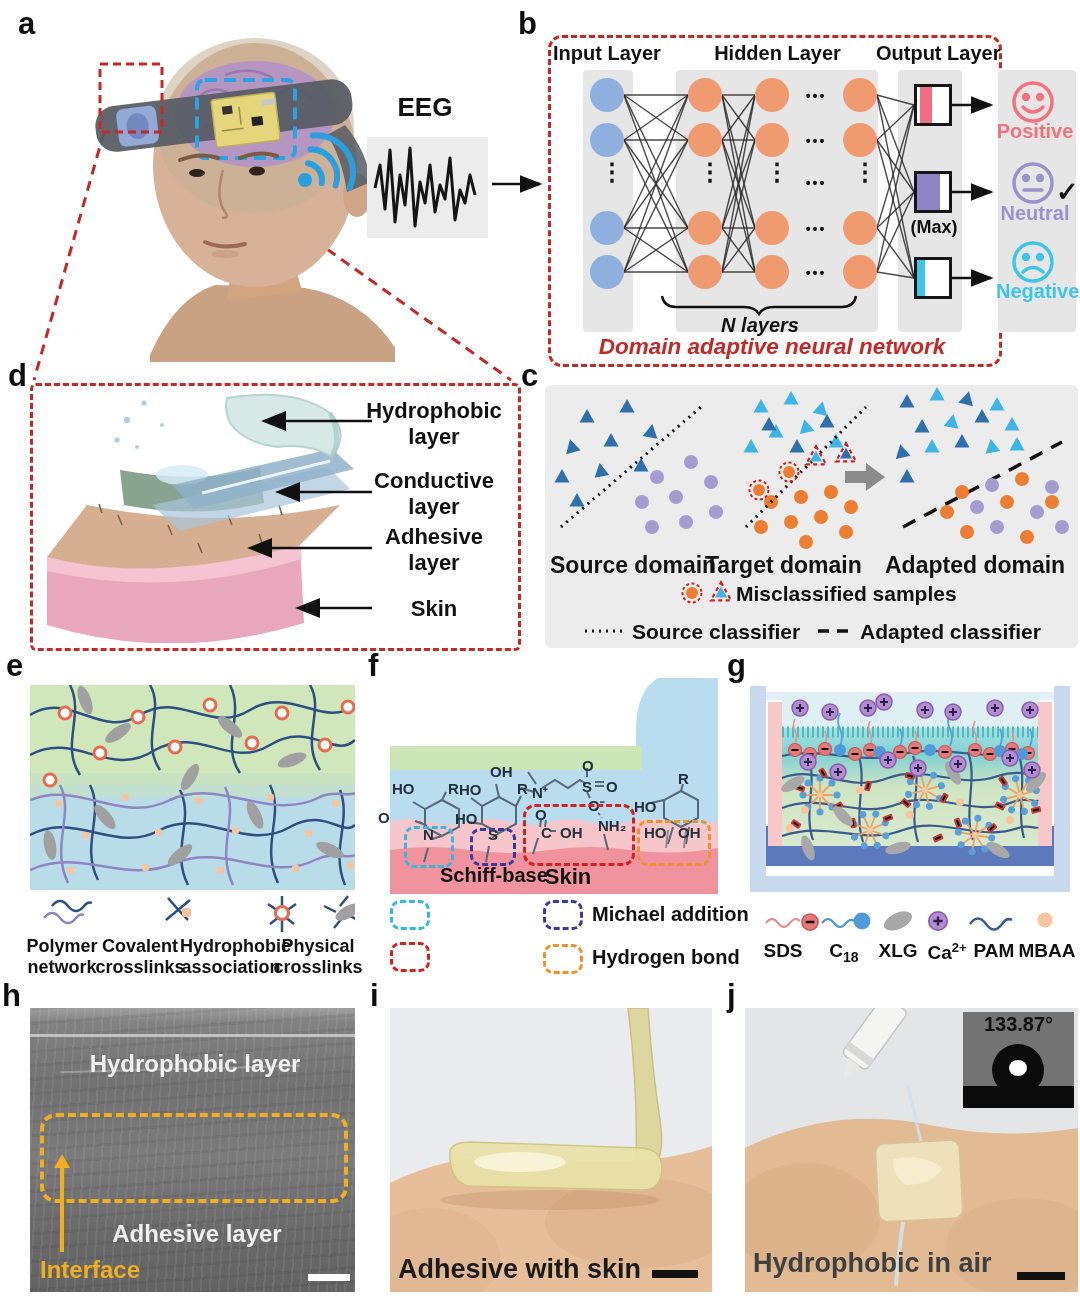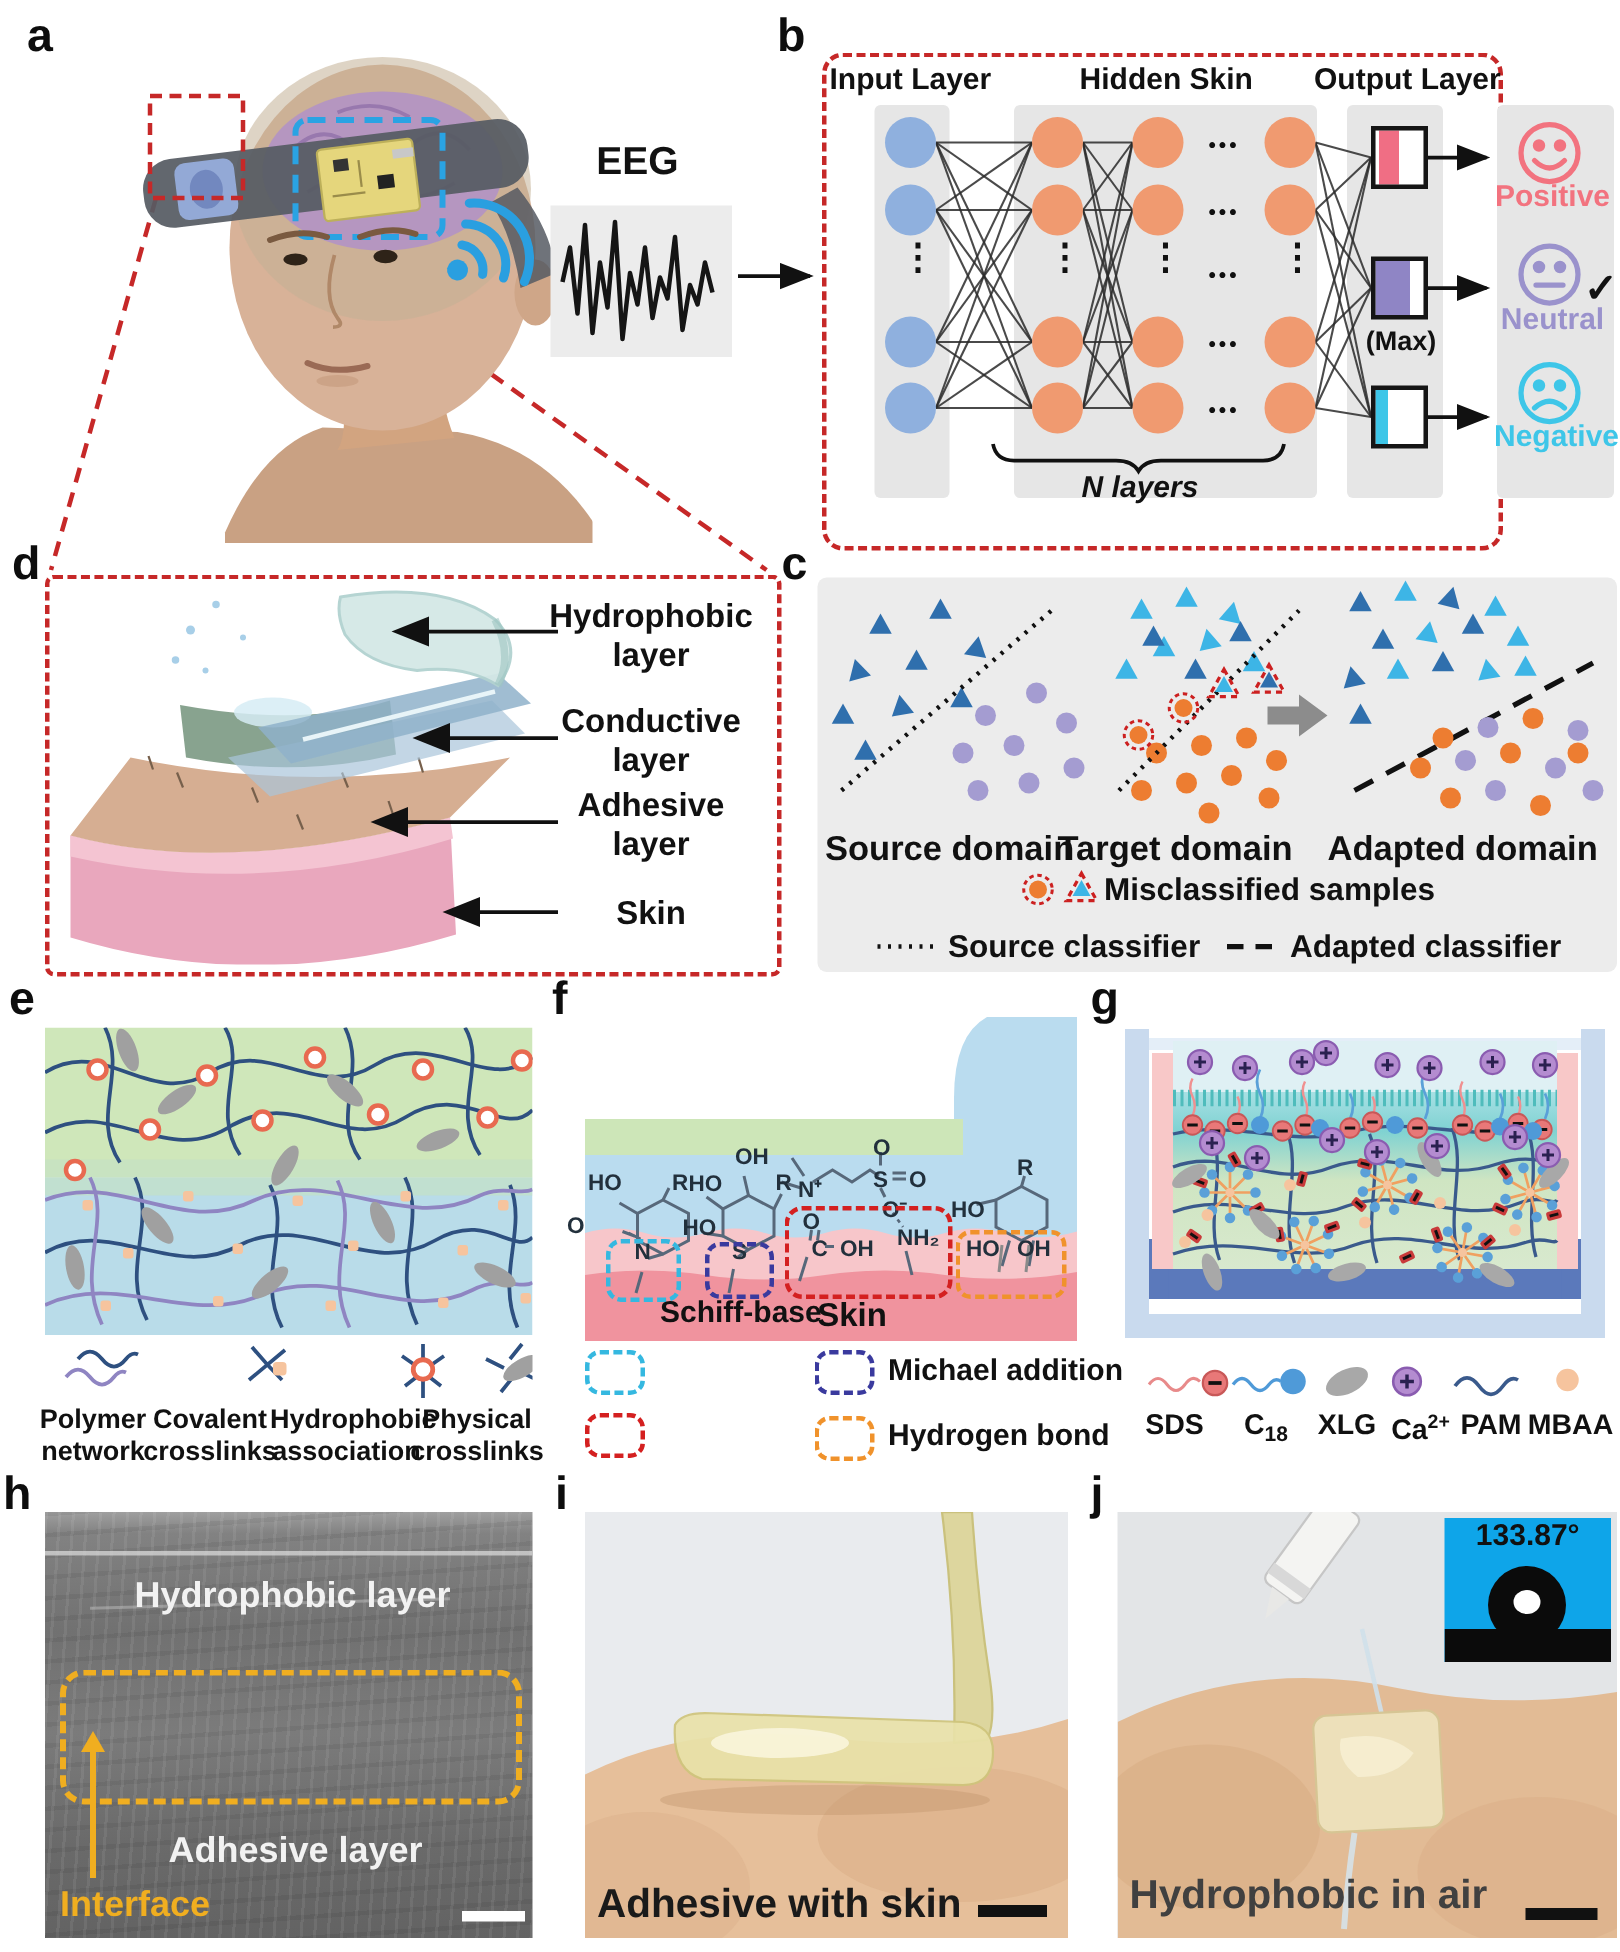--- a/index.html
+++ b/index.html
@@ -114,21 +114,21 @@
     </svg>
   </div>
 
   <div class="abs dashedbox" style="left:548px;top:35px;width:448px;height:326px"></div>
   <div class="abs strip" style="left:583px;top:70px;width:50px;height:262px"></div>
   <div class="abs strip" style="left:676px;top:70px;width:202px;height:262px"></div>
   <div class="abs strip" style="left:898px;top:70px;width:64px;height:262px"></div>
   <div class="abs strip" style="left:998px;top:70px;width:78px;height:262px"></div>
 
   <div class="abs hdr" style="left:553px;top:42px">Input Layer</div>
-  <div class="abs hdr ctr" style="left:700px;top:42px;width:155px">Hidden Skin</div>
+  <div class="abs hdr ctr" style="left:700px;top:42px;width:155px">Hidden Layer</div>
   <div class="abs hdr ctr" style="left:876px;top:42px;width:122px">Output Layer</div>
 
   <svg class="abs" style="left:545px;top:30px" width="460" height="340">
     <defs>
       <marker id="mB" markerWidth="10" markerHeight="10" refX="8" refY="3.5" orient="auto">
         <polygon points="0,0 9,3.5 0,7" fill="#111"></polygon>
       </marker>
     </defs>
     <g id="links">
         <line x1="79" y1="65" x2="143" y2="65" stroke="#2b2b2b" stroke-width="1.4" opacity=".85"></line>
@@ -240,20 +240,21 @@
         <circle cx="45" cy="189" r="2.4" fill="#3ec6e8"></circle>
       <path d="M28,204 Q38,195 48,204"></path>
     </g>
   </svg>
   <div class="abs facelbl" style="left:996px;top:120px;color:#f2737f">Positive</div>
   <div class="abs facelbl" style="left:996px;top:202px;color:#9a92cc">Neutral</div>
   <div class="abs facelbl" style="left:996px;top:280px;color:#3ec6e8">Negative</div>
   <div class="abs" style="left:1056px;top:176px;font-size:27px;font-weight:bold">✓</div>
 
   <div class="abs hdr ctr" style="left:690px;top:314px;width:140px;font-style:italic">N layers</div>
+  <div class="abs ctr" style="left:560px;top:334px;width:424px;font-weight:bold;font-style:italic;font-size:22.5px;color:#c62828">Domain adaptive neural network</div>
 
   <div class="abs" style="left:545px;top:385px;width:533px;height:263px;background:#ececec;border-radius:6px"></div>
   <svg class="abs" style="left:545px;top:385px" width="533" height="263">
     <defs>
         <polygon id="tri" points="0,-8 7.5,5.5 -7.5,5.5"></polygon>
       </defs>
 
     <g fill="#2f6fad">
       <use href="#tri" transform="translate(42,32)"></use>
         <use href="#tri" transform="translate(82,22)"></use>
@@ -771,21 +772,21 @@
         <rect x="104" y="44" width="30" height="8" fill="#d8d8d8"></rect>
         <polygon points="112,58 126,58 121,78" fill="#e8e8e6"></polygon>
       </g>
       <path d="M163,78 Q170,108 176,134" stroke="#cfe0ea" stroke-width="3" fill="none" opacity=".9"></path>
       <g transform="rotate(-3 173 172)">
         <rect x="132" y="134" width="84" height="78" rx="9" fill="#eee2bd" opacity=".95" stroke="#d6c694" stroke-width="1.5"></rect>
         <path d="M150,150 Q180,145 198,162 Q186,178 160,176 Q146,164 150,150 Z" fill="#f8f0d4" opacity=".8"></path>
       </g>
       <path d="M158,214 Q153,248 151,278" stroke="#d6e2e8" stroke-width="4" fill="none" opacity=".9"></path>
     </svg>
-    <div class="abs" style="left:218px;top:4px;width:111px;height:96px;background:#0ea5e9">
+    <div class="abs" style="left:218px;top:4px;width:111px;height:96px;background:#737373">
       <div class="abs ctr" style="left:0;top:1px;width:111px;font-weight:bold;font-size:20px;color:#111">133.87°</div>
       <svg class="abs" style="left:0;top:0" width="111" height="96">
         <circle cx="55" cy="58" r="26" fill="#0b0b0b"></circle>
         <ellipse cx="55" cy="56" rx="9" ry="8" fill="#fff"></ellipse>
         <rect x="0" y="74" width="111" height="22" fill="#0b0b0b"></rect>
       </svg>
     </div>
     <div class="abs cap" style="left:8px;top:240px;color:#404040">Hydrophobic in air</div>
     <div class="abs" style="left:272px;top:264px;width:48px;height:8px;background:#111"></div>
   </div>

